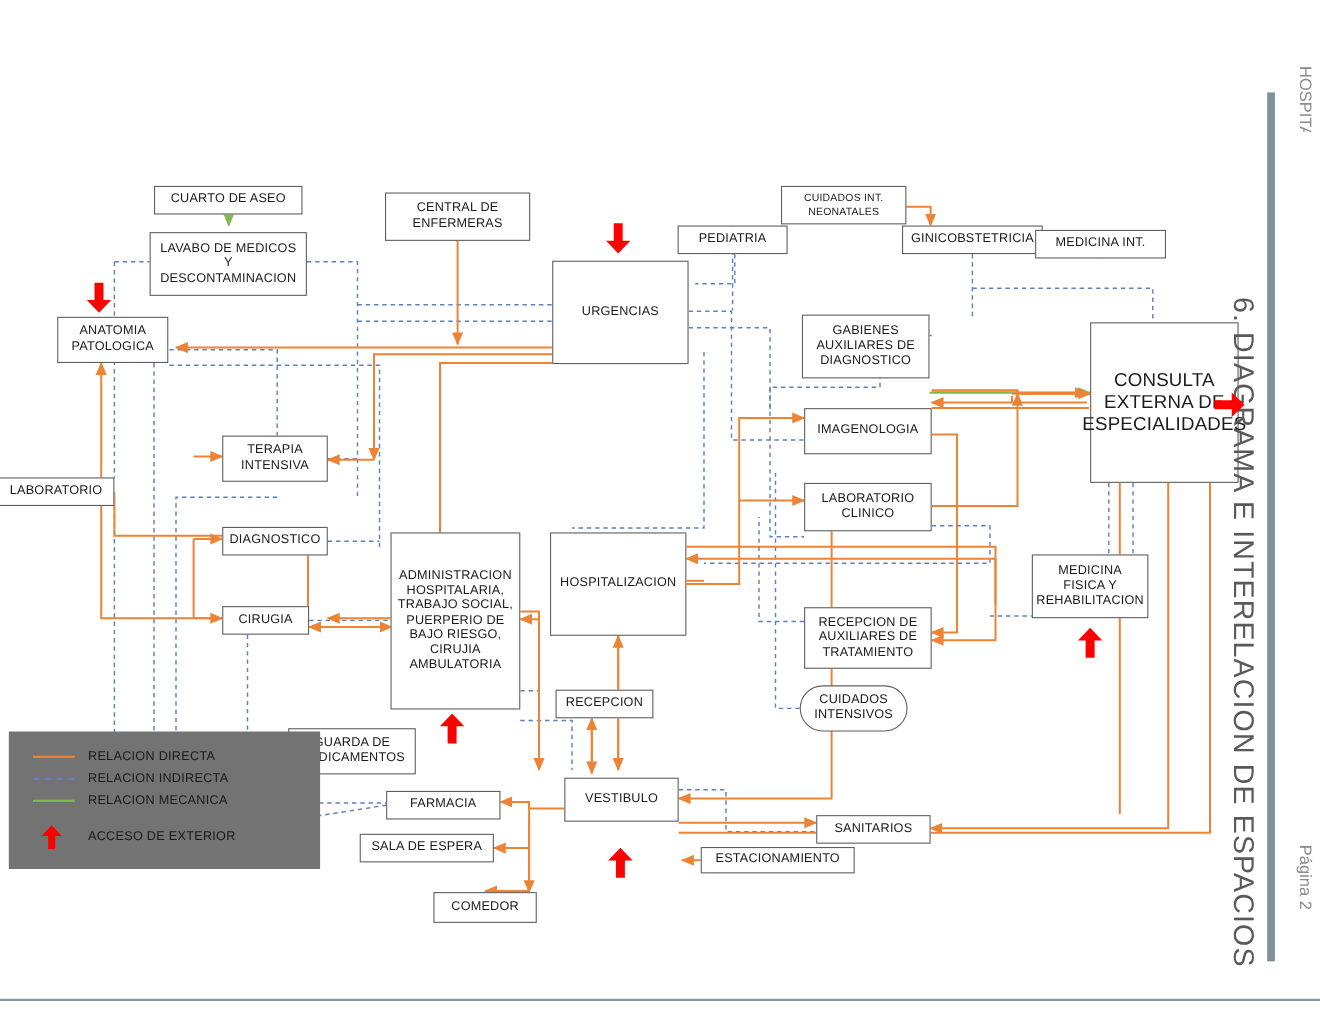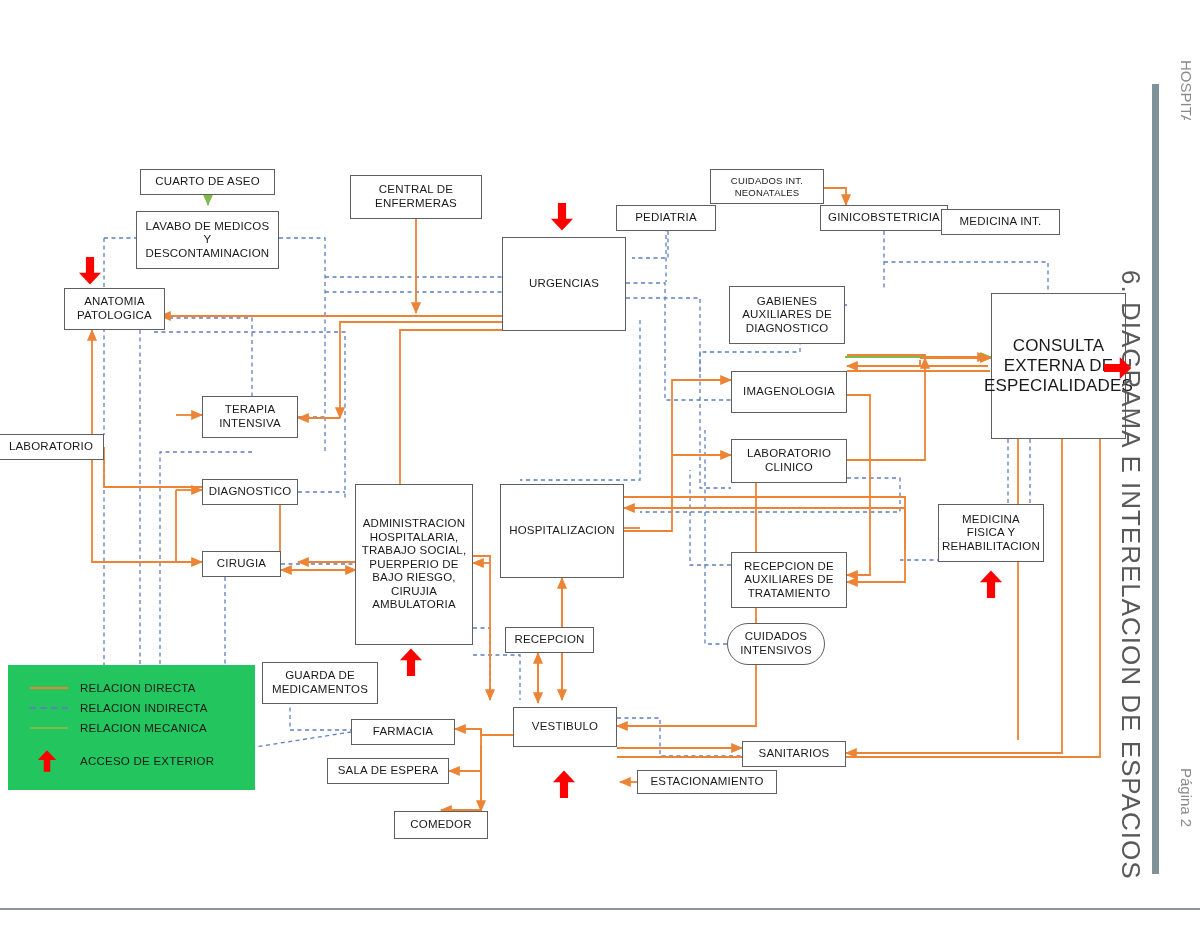--- a/index.html
+++ b/index.html
@@ -3,21 +3,21 @@
 <meta charset="utf-8">
 <style>
   html,body{margin:0;padding:0;background:#ffffff;}
   body{font-family:"Liberation Sans",sans-serif;}
   #page{position:relative;width:1200px;height:927px;background:#ffffff;overflow:hidden;}
   .node{position:absolute;box-sizing:border-box;border:1.6px solid #5f5f5f;background:#ffffff;
         display:flex;align-items:center;justify-content:center;text-align:center;
         color:#1a1a1a;line-height:1.18;letter-spacing:.2px;z-index:6;padding:1px 2px;}
   .node span{display:block;white-space:pre-line;}
   svg#wires{position:absolute;left:0;top:0;width:1200px;height:927px;z-index:2;}
-  .legend{position:absolute;left:8px;top:665px;width:247px;height:125px;background:#22c55e;z-index:7;}
+  .legend{position:absolute;left:8px;top:665px;width:283px;height:125px;background:#737373;z-index:7;}
   .leg-row{position:absolute;display:flex;align-items:center;}
   .leg-label{font-size:11.5px;color:#1a1a1a;letter-spacing:.25px;white-space:nowrap;}
   .swatch{width:38px;height:0;margin-right:12px;}
   .sw-direct{border-top:2.4px solid #ED8335;}
   .sw-indirect{border-top:2.2px dashed #5f7fc0;}
   .sw-mech{border-top:2.4px solid #7FBA4C;}
   .redarrow{position:absolute;z-index:9;}
   .vtitle{position:absolute;z-index:8;color:#595959;white-space:nowrap;
           writing-mode:vertical-rl;text-orientation:mixed;
           font-size:26px;letter-spacing:1px;}
@@ -160,21 +160,21 @@
 
   <div id="node-layer">
       <div class="node" style="left: 140px; top: 169px; width: 135px; height: 26px; font-size: 11.5px;">
         <span>CUARTO DE ASEO</span>
       </div>
       <div class="node" style="left: 136px; top: 211px; width: 143px; height: 58px; font-size: 11.5px;">
         <span>LAVABO DE MEDICOS
 Y
 DESCONTAMINACION</span>
       </div>
-      <div class="node" style="left: 64px; top: 288px; width: 101px; height: 42px; font-size: 11.5px;">
+      <div class="node" style="left: 52px; top: 288px; width: 101px; height: 42px; font-size: 11.5px;">
         <span>ANATOMIA
 PATOLOGICA</span>
       </div>
       <div class="node" style="left: -2px; top: 434px; width: 106px; height: 26px; font-size: 11.5px;">
         <span>LABORATORIO</span>
       </div>
       <div class="node" style="left: 350px; top: 175px; width: 132px; height: 44px; font-size: 11.5px;">
         <span>CENTRAL DE
 ENFERMERAS</span>
       </div>

